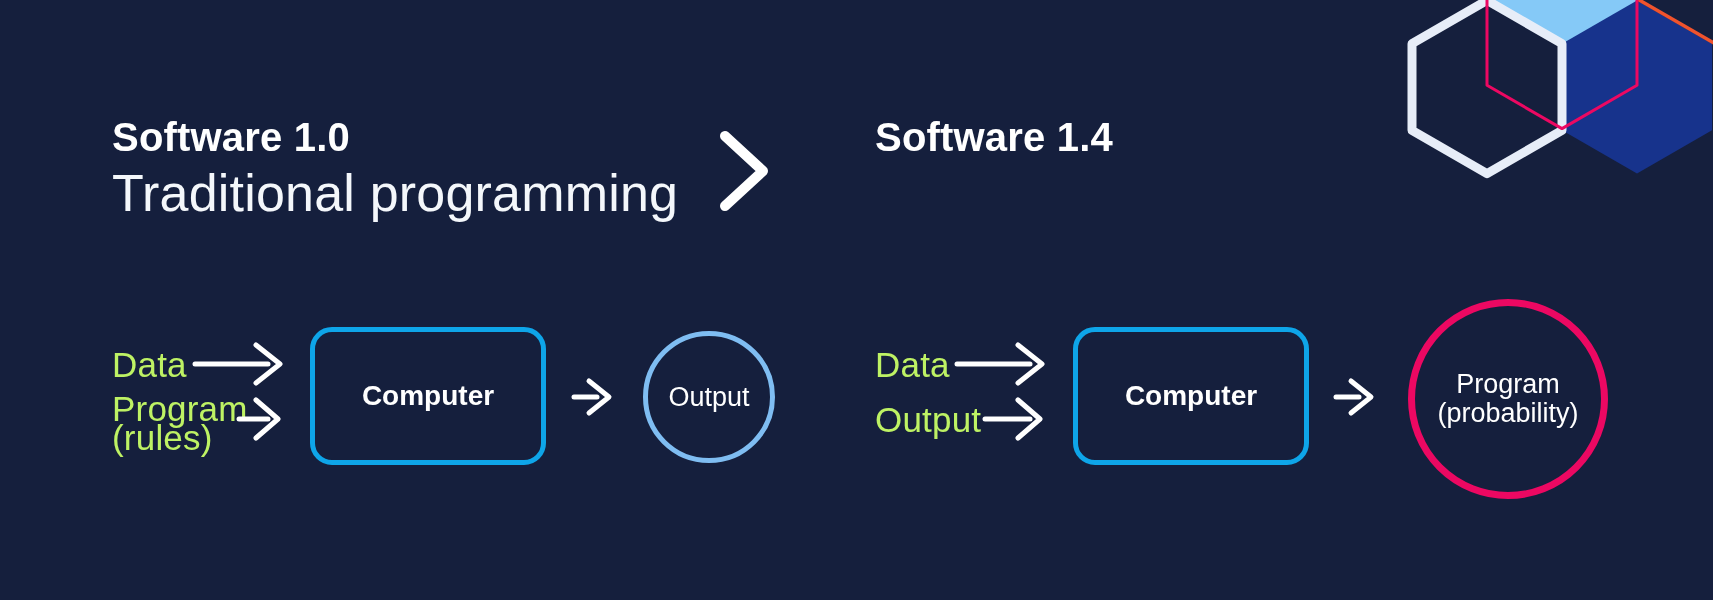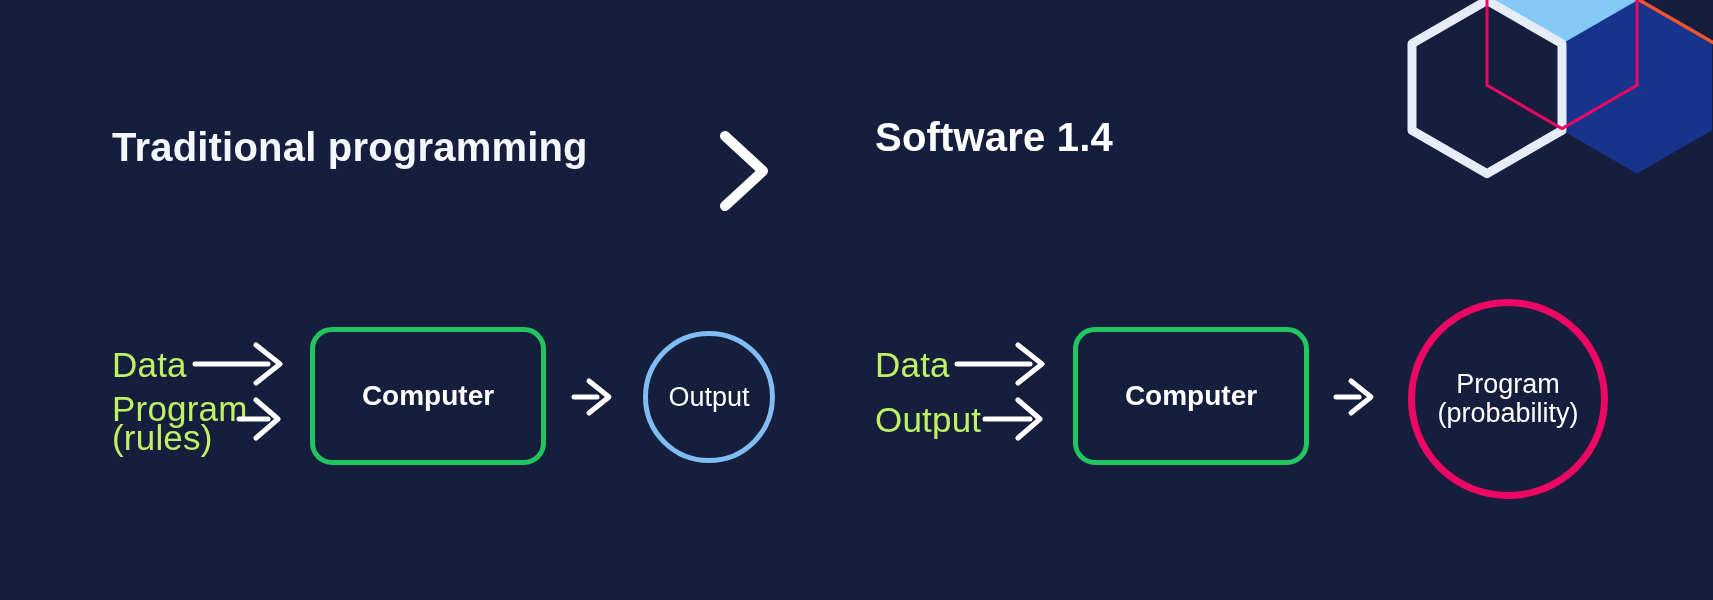--- a/index.html
+++ b/index.html
@@ -13,38 +13,38 @@
   }
   .abs { position: absolute; }
 
   
   .title-block { position: absolute; top: 114px; }
   .title-block .title {
     font-size: 40px; line-height: 46px; font-weight: 700; color: #ffffff;
     letter-spacing: 0.2px;
   }
   .title-block .subtitle {
-    font-size: 40px; line-height: 46px; font-weight: 700; color: #f4f7fb;
+    font-size: 52px; line-height: 46px; font-weight: 400; color: #f4f7fb;
     margin-top: 10px; letter-spacing: 0.2px;
   }
   .title-left  { left: 112px; }
   .title-right { left: 875px; }
 
   
   .io-label {
     position: absolute;
     font-size: 35px; line-height: 29px; font-weight: 400;
     color: #bef264; letter-spacing: 0.2px;
   }
 
   
   .process-box {
     position: absolute;
     width: 236px; height: 138px;
-    border: 5px solid #22c55e; border-radius: 22px;
+    border: 5px solid #0ea5e9; border-radius: 22px;
     display: flex; align-items: center; justify-content: center;
   }
   .process-box .box-label { font-size: 28px; font-weight: 700; color: #ffffff; }
 
   
   .result-circle {
     position: absolute; border-radius: 50%;
     display: flex; flex-direction: column; align-items: center; justify-content: center;
     text-align: center;
   }
@@ -57,20 +57,21 @@
     border: 7px solid #ec0862;
   }
   .circle-text { font-size: 27px; line-height: 29px; font-weight: 400; color: #ffffff; }
 
   svg { display: block; }
 </style>
 </head>
 <body>
 
 <div class="title-block title-left">
+  <div class="title">Software 1.0</div>
   <div class="subtitle">Traditional programming</div>
 </div>
 
 <svg class="abs" style="left:718px; top:129px;" width="52" height="84" viewBox="0 0 52 84">
   <polyline points="7,7 45,42 7,77" fill="none" stroke="#ffffff" stroke-width="10" stroke-linecap="round" stroke-linejoin="round"></polyline>
 </svg>
 
 <div class="title-block title-right">
   <div class="title">Software 1.4</div>
 </div>

